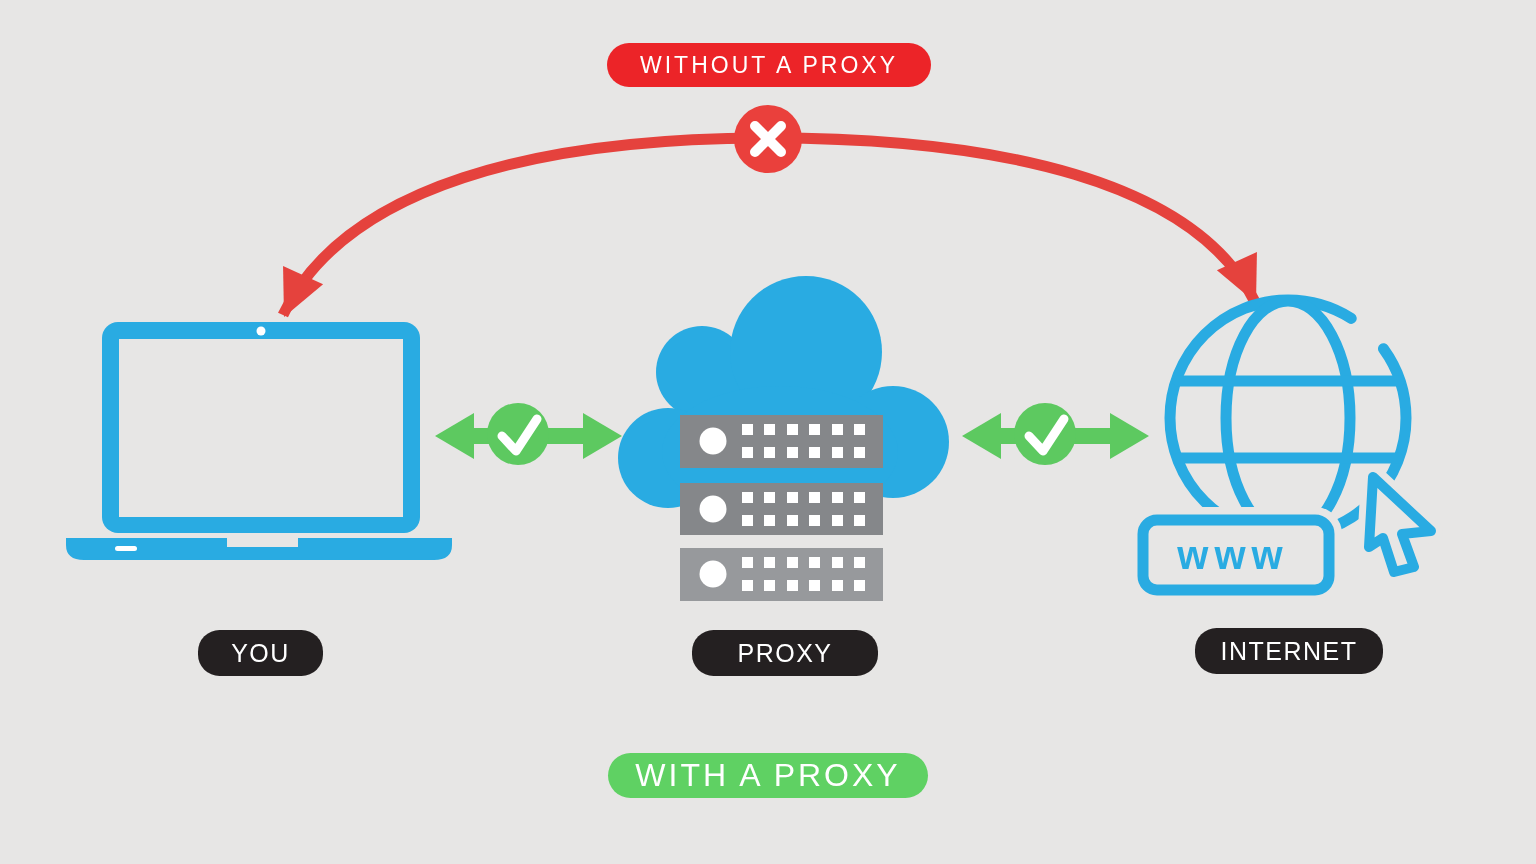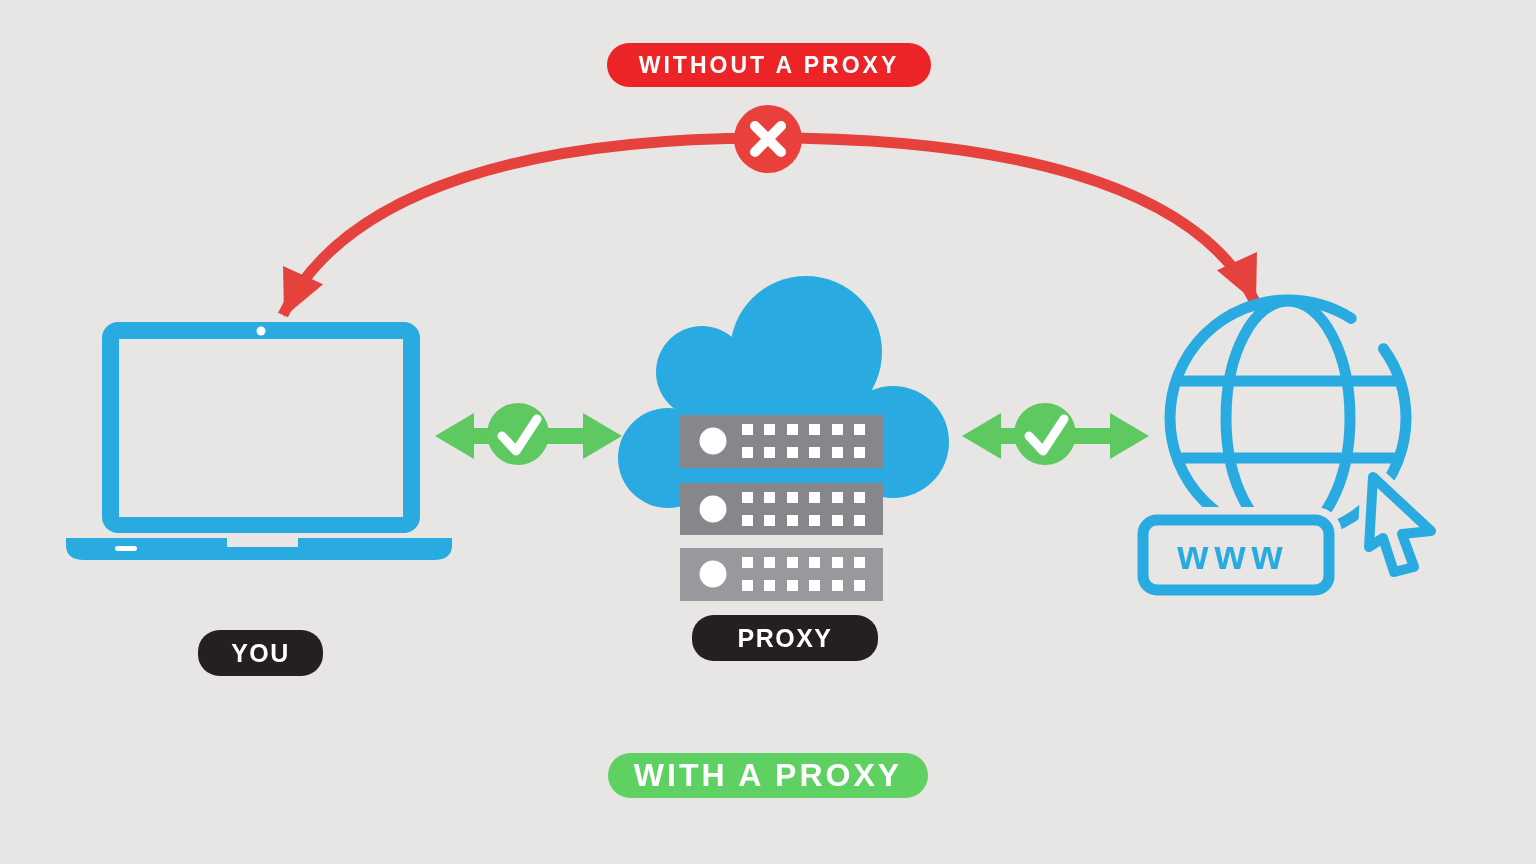--- a/index.html
+++ b/index.html
@@ -3,36 +3,36 @@
 <meta charset="utf-8">
 <style>
   html,body{margin:0;padding:0;background:#E7E6E5;}
   .stage{
     position:relative;width:1536px;height:864px;background:#E7E6E5;
     overflow:hidden;font-family:"Liberation Sans",sans-serif;
   }
   .layer{position:absolute;left:0;top:0;width:1536px;height:864px;}
   .pill{
     position:absolute;display:flex;align-items:center;justify-content:center;
-    color:#FFFFFF;font-weight:bold;white-space:nowrap;
+    color:#FFFFFF;font-weight:normal;white-space:nowrap;
   }
   .badge-top{
     left:607px;top:43px;width:324px;height:44px;border-radius:22px;
     background:#EC2428;font-size:23px;letter-spacing:3px;
   }
   .badge-bottom{
     left:608px;top:753px;width:320px;height:45px;border-radius:23px;
     background:#5FD163;font-size:32px;letter-spacing:3px;
   }
   .node-label{
     background:#242021;height:46px;border-radius:21.5px;
     font-size:25px;letter-spacing:1.5px;
   }
   #label-you{left:198px;top:630px;width:125px;}
-  #label-proxy{left:692px;top:615px;width:186px;}
+  #label-proxy{left:692px;top:630px;width:186px;}
   #label-internet{left:1195px;top:628px;width:188px;}
 </style>
 </head>
 <body>
 
 <div class="stage">
 
   <svg class="layer" viewBox="0 0 1536 864">
     <defs>
 
@@ -113,16 +113,17 @@
       <path d="M1373,477 L1431,531 L1402,534 L1414,567 L1394,572 L1383,538 L1369,547 Z" fill="#E7E6E5" stroke="#29ABE2" stroke-width="10" stroke-linejoin="round"></path>
     </g>
   </svg>
 
   <div class="pill badge-top">WITHOUT A PROXY</div>
 
   <div class="pill node-label" id="label-you">YOU</div>
 
   <div class="pill node-label" id="label-proxy">PROXY</div>
 
+  <div class="pill node-label" id="label-internet">INTERNET</div>
 
   <div class="pill badge-bottom">WITH A PROXY</div>
 
 </div>
 
 </body></html>

